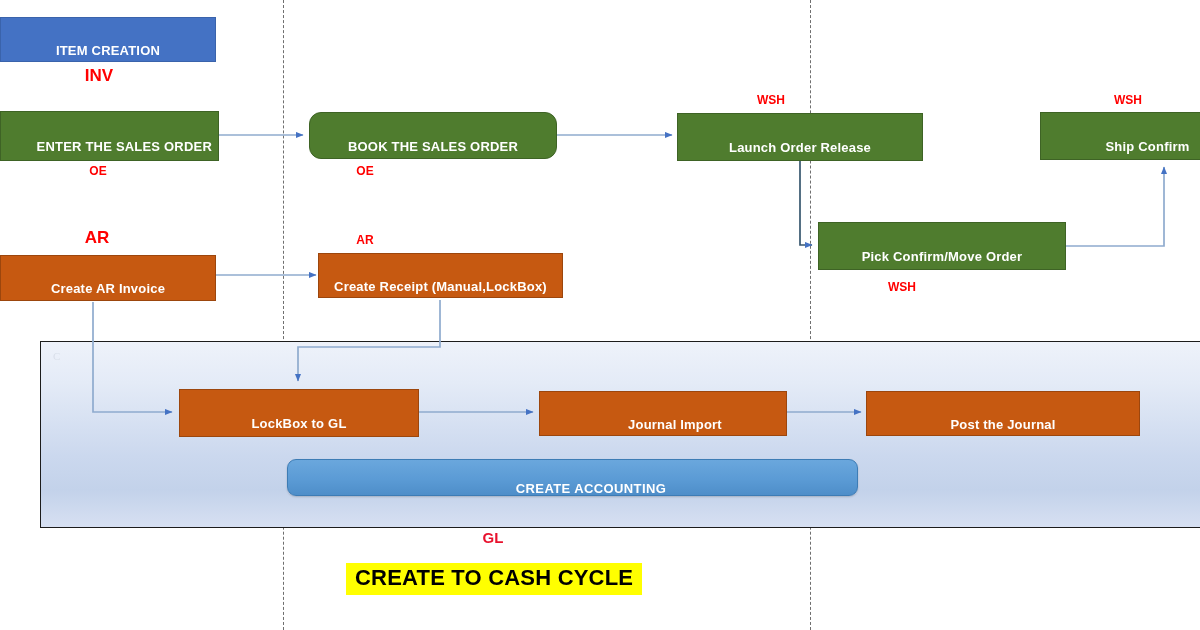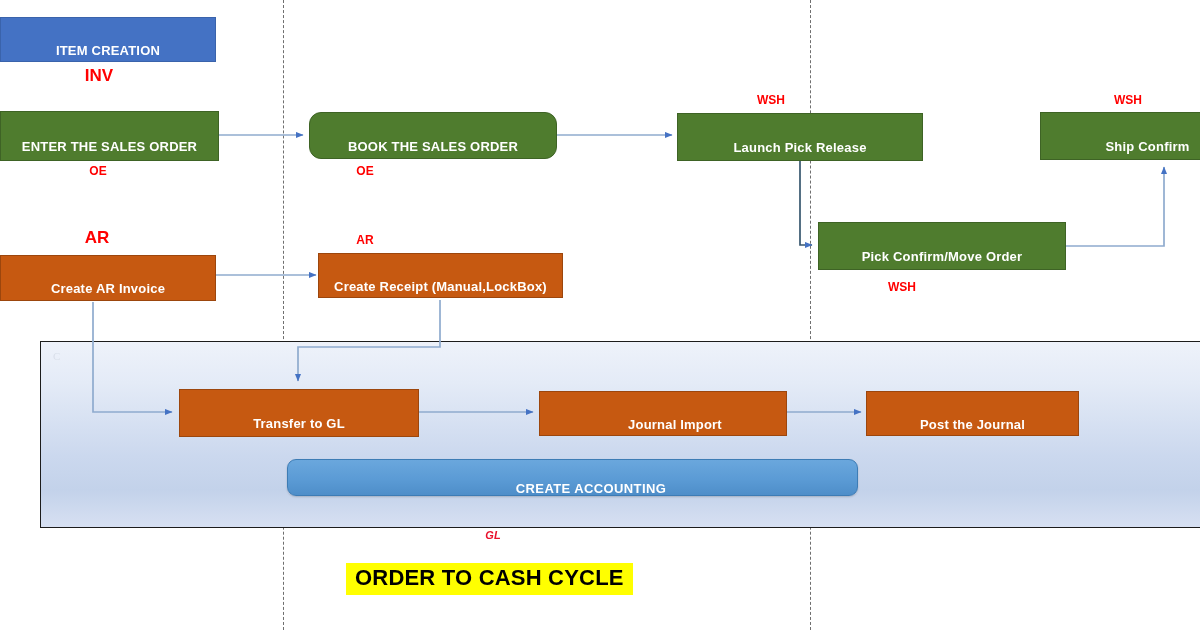--- a/index.html
+++ b/index.html
@@ -122,21 +122,21 @@
     font-weight: bold;
     text-align: center;
     white-space: nowrap;
     z-index: 6;
     transform: translateX(-50%);
     padding-left: 16px;
   }
   .tag.big  { font-size: 17px; }
   .tag.mid  { font-size: 12px; }
   .tag.sm   { font-size: 12px; }
-  .tag.tiny { font-size: 11px; color: #e8112d; font-style: italic; }
+  .tag.tiny { font-size: 15px; color: #e8112d; }
 
   
   .footer-title {
     position: absolute;
     left: 346px;
     top: 563px;
     background: #ffff00;
     color: #000000;
     font-size: 22px;
     font-weight: bold;
@@ -183,69 +183,69 @@
       <path d="M93,302 L93,412 L172,412"></path>
 
       <path d="M440,300 L440,347 L298,347 L298,381"></path>
     </g>
   </svg>
 
   <div class="node blue" style="left:0px; top:17px; width:216px; height:45px;">
     <span class="node-label">ITEM CREATION</span>
   </div>
 
-  <div class="node green" style="left:0px; top:111px; width:219px; height:50px;">
+  <div class="node green" style="left:0px; top:111px; width:219px; height:50px;text-align:right;">
     <span class="node-label">ENTER THE SALES ORDER</span>
   </div>
 
   <div class="node green" style="left:309px; top:112px; width:248px; height:47px;border-radius:12px;">
     <span class="node-label">BOOK THE SALES ORDER</span>
   </div>
 
   <div class="node green" style="left:677px; top:113px; width:246px; height:48px;">
-    <span class="node-label">Launch Pick Release</span>
+    <span class="node-label">Launch Order Release</span>
   </div>
 
   <div class="node green" style="left:1040px; top:112px; width:215px; height:48px;">
     <span class="node-label">Ship Confirm</span>
   </div>
 
   <div class="node green" style="left:818px; top:222px; width:248px; height:48px;">
     <span class="node-label">Pick Confirm/Move Order</span>
   </div>
 
   <div class="node orange" style="left:0px; top:255px; width:216px; height:46px;">
     <span class="node-label">Create AR Invoice</span>
   </div>
 
   <div class="node orange" style="left:318px; top:253px; width:245px; height:45px;">
     <span class="node-label">Create Receipt (Manual,LockBox)</span>
   </div>
 
   <div class="node orange" style="left:179px; top:389px; width:240px; height:48px;">
-    <span class="node-label">Transfer to GL</span>
+    <span class="node-label">LockBox to GL</span>
   </div>
 
   <div class="node orange" style="left:539px; top:391px; width:248px; height:45px;padding-left:24px;">
     <span class="node-label">Journal Import</span>
   </div>
 
-  <div class="node orange" style="left:866px; top:391px; width:213px; height:45px;">
+  <div class="node orange" style="left:866px; top:391px; width:274px; height:45px;">
     <span class="node-label">Post the Journal</span>
   </div>
 
   <div class="node roundblue" style="left:287px; top:459px; width:571px; height:37px;">
     <span class="node-label">CREATE ACCOUNTING</span>
   </div>
 
   <div class="tag big" style="left:91px;  top:66px;">INV</div>
   <div class="tag mid" style="left:90px;  top:164px;">OE</div>
   <div class="tag mid" style="left:357px; top:164px;">OE</div>
   <div class="tag mid" style="left:763px; top:93px;">WSH</div>
   <div class="tag mid" style="left:1120px;top:93px;">WSH</div>
   <div class="tag mid" style="left:894px; top:280px;">WSH</div>
   <div class="tag big" style="left:89px;  top:228px;">AR</div>
   <div class="tag sm" style="left:357px; top:233px;">AR</div>
   <div class="tag tiny" style="left:485px; top:529px;">GL</div>
 
-  <div class="footer-title">ORDER TO CASH CYCLE</div>
+  <div class="footer-title">CREATE TO CASH CYCLE</div>
 
 </div>
 
 </body></html>

